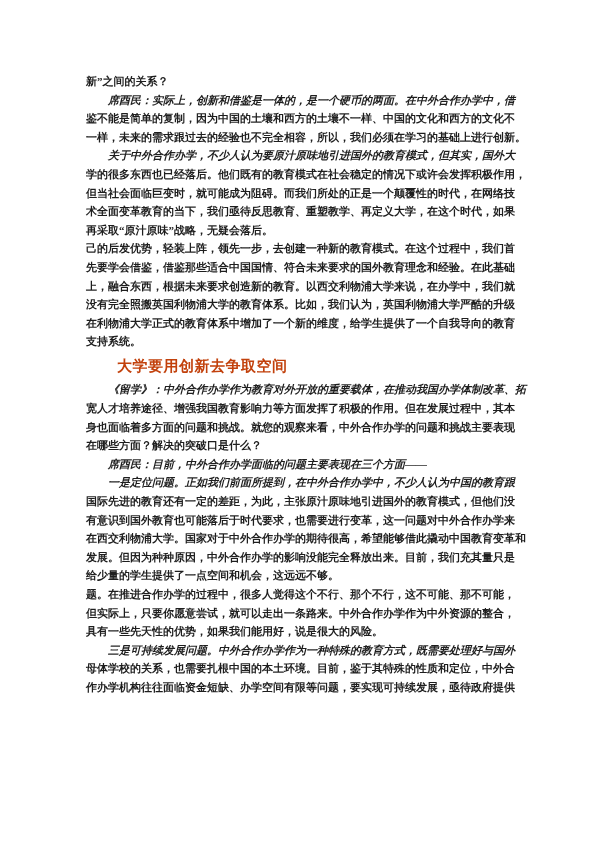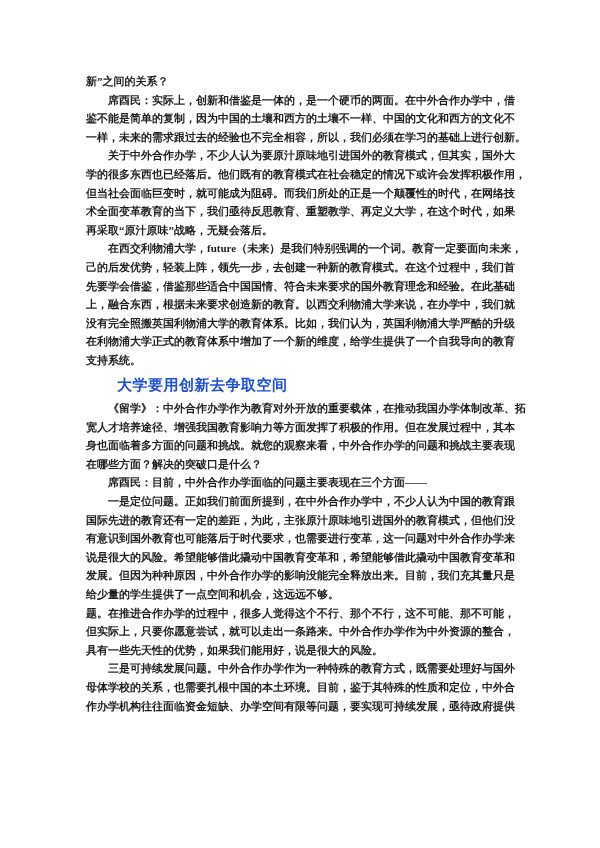--- a/index.html
+++ b/index.html
@@ -19,64 +19,63 @@
     color: #1e1e1e;
     font-weight: 700;
     font-size: 11px;
   }
   .line {
     height: 18.6px;
     line-height: 18.6px;
     white-space: nowrap;
     letter-spacing: 0;
   }
-  .line.indent { text-indent: 22px; }
+  .line.indent { text-indent: 22px; font-style: italic; }
   .heading {
     height: 24px;
     line-height: 24px;
     margin: 3px 0 2.5px 0;
     padding-left: 31px;
     font-size: 15px;
     font-weight: 700;
     letter-spacing: 0.5px;
     white-space: nowrap;
-    color: #1d4ed8;
+    color: #c2410c;
   }
 </style>
 </head>
 <body>
 
 <div class="page">
   <div class="article">
       <div class="line">新”之间的关系？</div>
       <div class="line indent">席酉民：实际上，创新和借鉴是一体的，是一个硬币的两面。在中外合作办学中，借</div>
       <div class="line">鉴不能是简单的复制，因为中国的土壤和西方的土壤不一样、中国的文化和西方的文化不</div>
       <div class="line">一样，未来的需求跟过去的经验也不完全相容，所以，我们必须在学习的基础上进行创新。</div>
       <div class="line indent">关于中外合作办学，不少人认为要原汁原味地引进国外的教育模式，但其实，国外大</div>
       <div class="line">学的很多东西也已经落后。他们既有的教育模式在社会稳定的情况下或许会发挥积极作用，</div>
       <div class="line">但当社会面临巨变时，就可能成为阻碍。而我们所处的正是一个颠覆性的时代，在网络技</div>
       <div class="line">术全面变革教育的当下，我们亟待反思教育、重塑教学、再定义大学，在这个时代，如果</div>
       <div class="line">再采取“原汁原味”战略，无疑会落后。</div>
-      <div class="line indent">在西交利物浦大学，future（未来）是我们特别强调的一个词。教育一定要面向未来，</div>
       <div class="line">己的后发优势，轻装上阵，领先一步，去创建一种新的教育模式。在这个过程中，我们首</div>
       <div class="line">先要学会借鉴，借鉴那些适合中国国情、符合未来要求的国外教育理念和经验。在此基础</div>
       <div class="line">上，融合东西，根据未来要求创造新的教育。以西交利物浦大学来说，在办学中，我们就</div>
       <div class="line">没有完全照搬英国利物浦大学的教育体系。比如，我们认为，英国利物浦大学严酷的升级</div>
       <div class="line">在利物浦大学正式的教育体系中增加了一个新的维度，给学生提供了一个自我导向的教育</div>
       <div class="line">支持系统。</div>
       <div class="heading">大学要用创新去争取空间</div>
       <div class="line indent">《留学》：中外合作办学作为教育对外开放的重要载体，在推动我国办学体制改革、拓</div>
       <div class="line">宽人才培养途径、增强我国教育影响力等方面发挥了积极的作用。但在发展过程中，其本</div>
       <div class="line">身也面临着多方面的问题和挑战。就您的观察来看，中外合作办学的问题和挑战主要表现</div>
       <div class="line">在哪些方面？解决的突破口是什么？</div>
       <div class="line indent">席酉民：目前，中外合作办学面临的问题主要表现在三个方面——</div>
       <div class="line indent">一是定位问题。正如我们前面所提到，在中外合作办学中，不少人认为中国的教育跟</div>
       <div class="line">国际先进的教育还有一定的差距，为此，主张原汁原味地引进国外的教育模式，但他们没</div>
       <div class="line">有意识到国外教育也可能落后于时代要求，也需要进行变革，这一问题对中外合作办学来</div>
-      <div class="line">说是很大的风险。希望能够借此撬动中国教育变革和，希望能够借此撬动中国教育变革和</div>
+      <div class="line">在西交利物浦大学。国家对于中外合作办学的期待很高，希望能够借此撬动中国教育变革和</div>
       <div class="line">发展。但因为种种原因，中外合作办学的影响没能完全释放出来。目前，我们充其量只是</div>
       <div class="line">给少量的学生提供了一点空间和机会，这远远不够。</div>
       <div class="line">题。在推进合作办学的过程中，很多人觉得这个不行、那个不行，这不可能、那不可能，</div>
       <div class="line">但实际上，只要你愿意尝试，就可以走出一条路来。中外合作办学作为中外资源的整合，</div>
       <div class="line">具有一些先天性的优势，如果我们能用好，说是很大的风险。</div>
       <div class="line indent">三是可持续发展问题。中外合作办学作为一种特殊的教育方式，既需要处理好与国外</div>
       <div class="line">母体学校的关系，也需要扎根中国的本土环境。目前，鉴于其特殊的性质和定位，中外合</div>
       <div class="line">作办学机构往往面临资金短缺、办学空间有限等问题，要实现可持续发展，亟待政府提供</div>
     </div>
 </div>

